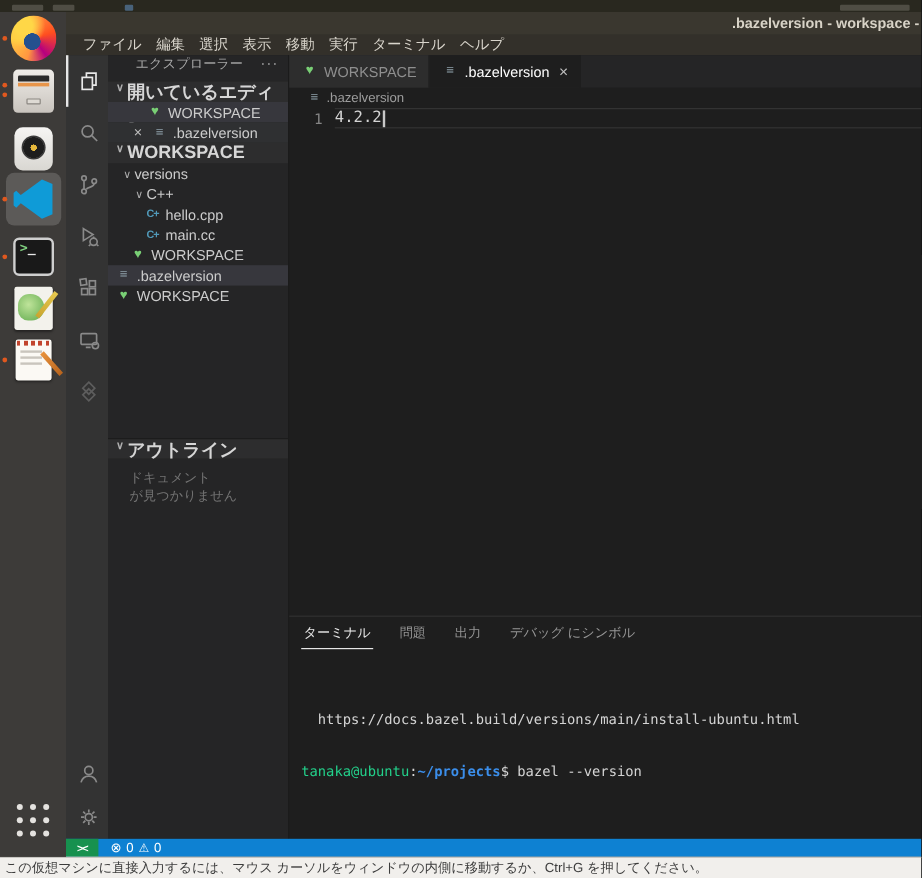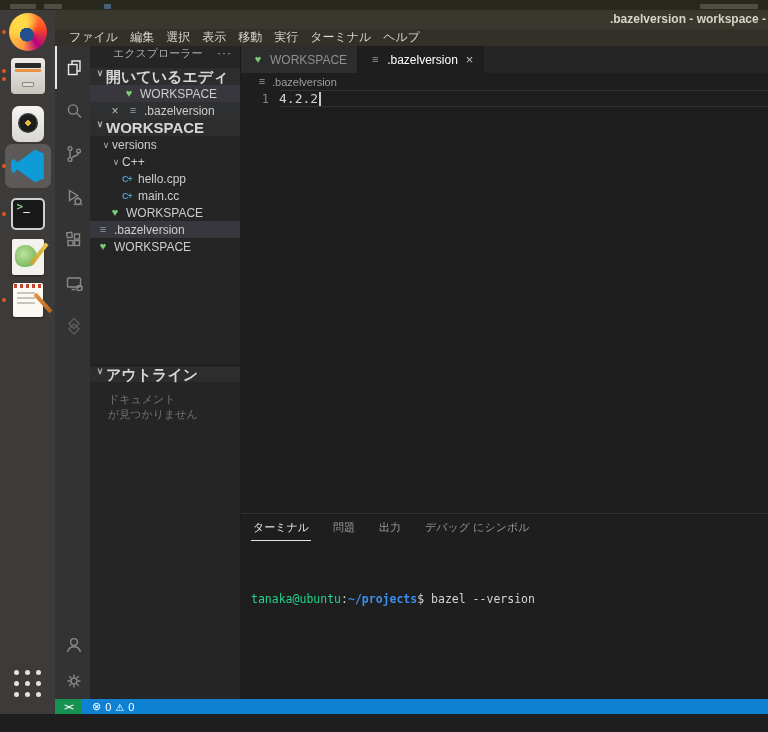--- a/index.html
+++ b/index.html
@@ -366,20 +366,21 @@
         </div>
 
         <div class="panel">
           <div class="panel-tabs">
             <span class="ptab active">ターミナル</span>
             <span class="ptab">問題</span>
             <span class="ptab">出力</span>
             <span class="ptab">デバッグ にシンボル</span>
           </div>
           <div class="termout">
+            <div><span>  https://docs.bazel.build/versions/main/install-ubuntu.html</span></div>
             <div><span class="t-user">tanaka@ubuntu</span><span>:</span><span class="t-path">~/projects</span><span>$</span><span> bazel --version</span></div>
             
             
             
             
             
             
           </div>
         </div>
       </div>
@@ -389,14 +390,17 @@
       <div class="remote">&gt;&lt;</div>
       <div class="sb-stat">
         <span class="err-i"></span>
         <span>0</span>
         <span class="warn-i"></span>
         <span>0</span>
       </div>
     </div>
   </div>
 
+  <div class="vmbar">
+    <span>この仮想マシンに直接入力するには、マウス カーソルをウィンドウの内側に移動するか、Ctrl+G を押してください。</span>
+  </div>
 
 </div>
 
 </body></html>

